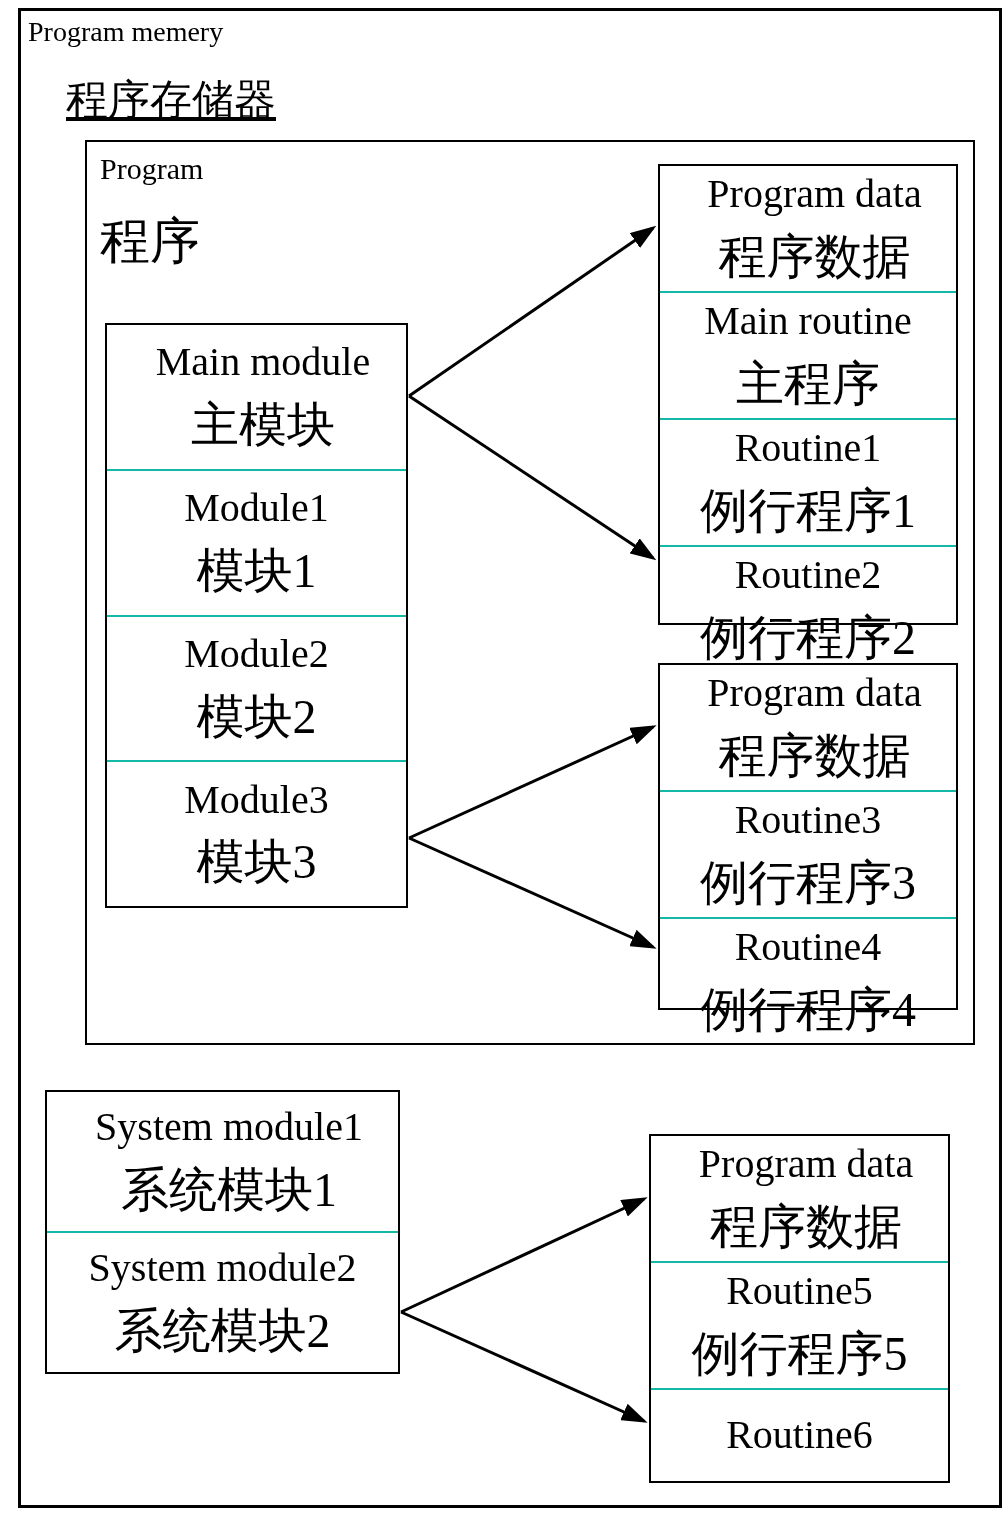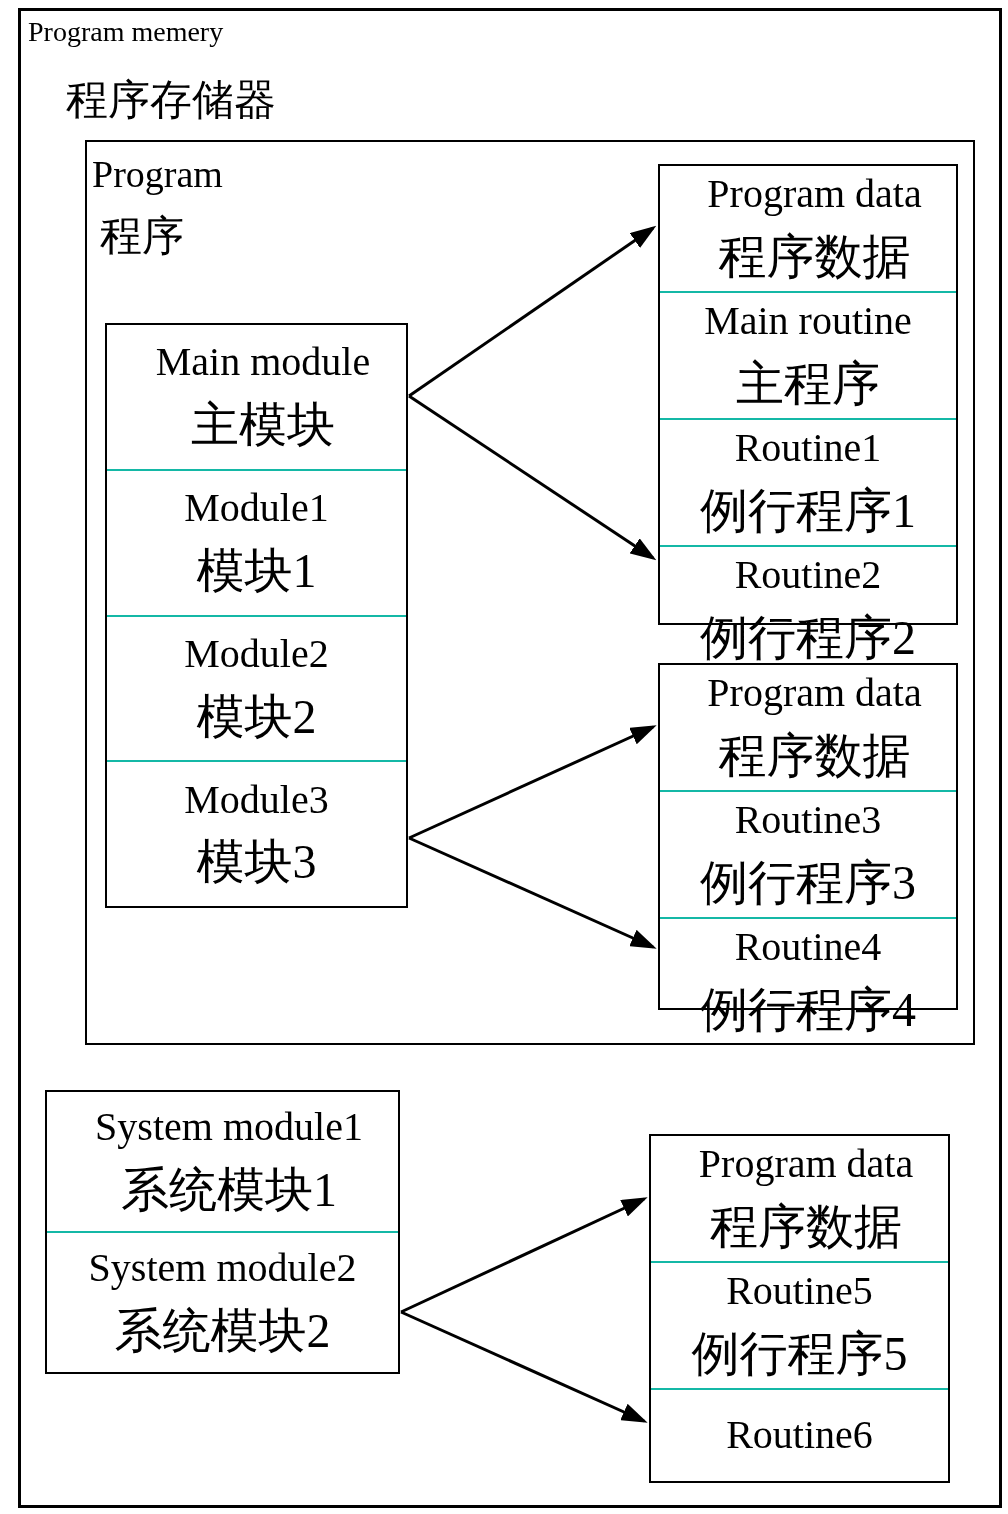--- a/index.html
+++ b/index.html
@@ -55,33 +55,34 @@
     top: 16px;
     font-size: 28px;
     white-space: nowrap;
   }
   .title-zh {
     position: absolute;
     left: 66px;
     top: 72px;
     font-size: 42px;
     white-space: nowrap;
+    text-decoration: underline;
   }
   .prog-label-en {
     position: absolute;
-    left: 92px;
+    left: 100px;
     top: 152px;
-    font-size: 38px;
+    font-size: 30px;
     white-space: nowrap;
   }
   .prog-label-zh {
     position: absolute;
     left: 100px;
     top: 208px;
-    font-size: 42px;
+    font-size: 50px;
     white-space: nowrap;
   }
   svg.arrows {
     position: absolute;
     left: 0;
     top: 0;
     width: 1008px;
     height: 1514px;
     pointer-events: none;
   }

